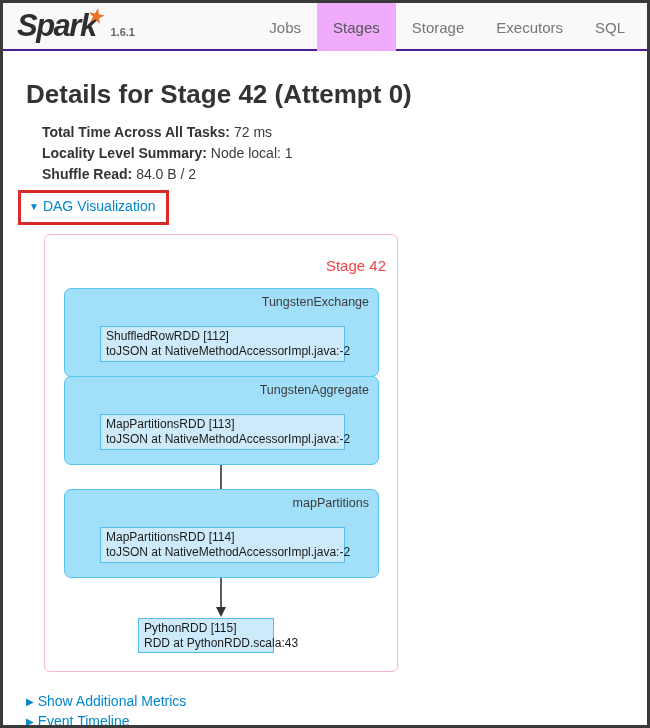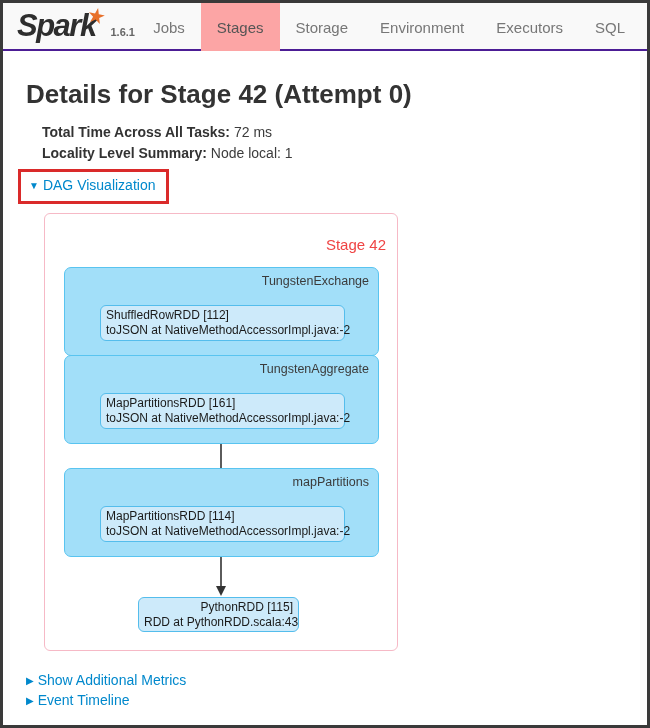--- a/index.html
+++ b/index.html
@@ -67,21 +67,21 @@
   .tab {
     display: flex;
     align-items: center;
     padding: 0 16px;
     font-size: 15px;
     color: #777;
     cursor: pointer;
     text-decoration: none;
   }
   .tab.active {
-    background: #fca5a5;
+    background: #f0abfc;
     color: #555;
   }
 
   
   .content {
     position: absolute;
     top: 48px; left: 0; right: 0; bottom: 0;
     padding: 0 23px;
   }
   h1.page-title {
@@ -159,40 +159,39 @@
     position: absolute;
     top: 6px;
     right: 9px;
     font-size: 12.5px;
     color: #3b3b3b;
   }
   .rdd-node {
     position: absolute;
     background: #cdeafa;
     border: 1px solid #54bdec;
-    border-radius: 6px;
+    border-radius: 0;
     padding: 2px 5px 0 5px;
     font-size: 12px;
     line-height: 15px;
     color: #1a1a1a;
     white-space: nowrap;
     cursor: default;
   }
   .cluster .rdd-node {
     left: 35px;
     top: 37px;
     width: 245px;
     height: 36px;
   }
   .rdd-node.final-node {
     left: 93px;
     top: 383px;
-    width: 161px;
+    width: 136px;
     height: 35px;
-    text-align: right;
   }
   svg.edges {
     position: absolute;
     left: 0; top: 0;
     pointer-events: none;
   }
 
   
   .footer-links { margin-top: 20px; }
   .footer-links .toggle-link {
@@ -208,38 +207,41 @@
   <header class="navbar">
     <div class="brand">
       <span class="brand-text">Spark</span>
       <span class="brand-star">★</span>
       <span class="brand-version">1.6.1</span>
     </div>
     <nav class="tabs">
       <a class="tab">Jobs</a>
       <a class="tab active">Stages</a>
       <a class="tab">Storage</a>
-      <a class="tab">Environment</a>
       <a class="tab">Executors</a>
       <a class="tab">SQL</a>
     </nav>
   </header>
 
   <main class="content">
     <h1 class="page-title">Details for Stage 42 (Attempt 0)</h1>
 
     <ul class="metrics">
       <li>
         <span class="m-label">Total Time Across All Tasks:</span>
         <span class="m-value">72 ms</span>
       </li>
       <li>
         <span class="m-label">Locality Level Summary:</span>
         <span class="m-value">Node local: 1</span>
       </li>
+      <li>
+        <span class="m-label">Shuffle Read:</span>
+        <span class="m-value">84.0 B / 2</span>
+      </li>
     </ul>
 
     <div class="annotation-box">
       <a class="toggle-link">
         <span class="caret">▼</span><span>DAG Visualization</span>
       </a>
     </div>
 
     
     <div class="dag-box">
@@ -258,21 +260,21 @@
         <span class="cluster-label">TungstenExchange</span>
         <div class="rdd-node">
           <div>ShuffledRowRDD [112]</div>
           <div>toJSON at NativeMethodAccessorImpl.java:-2</div>
         </div>
       </div>
 
       <div class="cluster cluster-2">
         <span class="cluster-label">TungstenAggregate</span>
         <div class="rdd-node">
-          <div>MapPartitionsRDD [161]</div>
+          <div>MapPartitionsRDD [113]</div>
           <div>toJSON at NativeMethodAccessorImpl.java:-2</div>
         </div>
       </div>
 
       <div class="cluster cluster-3">
         <span class="cluster-label">mapPartitions</span>
         <div class="rdd-node">
           <div>MapPartitionsRDD [114]</div>
           <div>toJSON at NativeMethodAccessorImpl.java:-2</div>
         </div>

